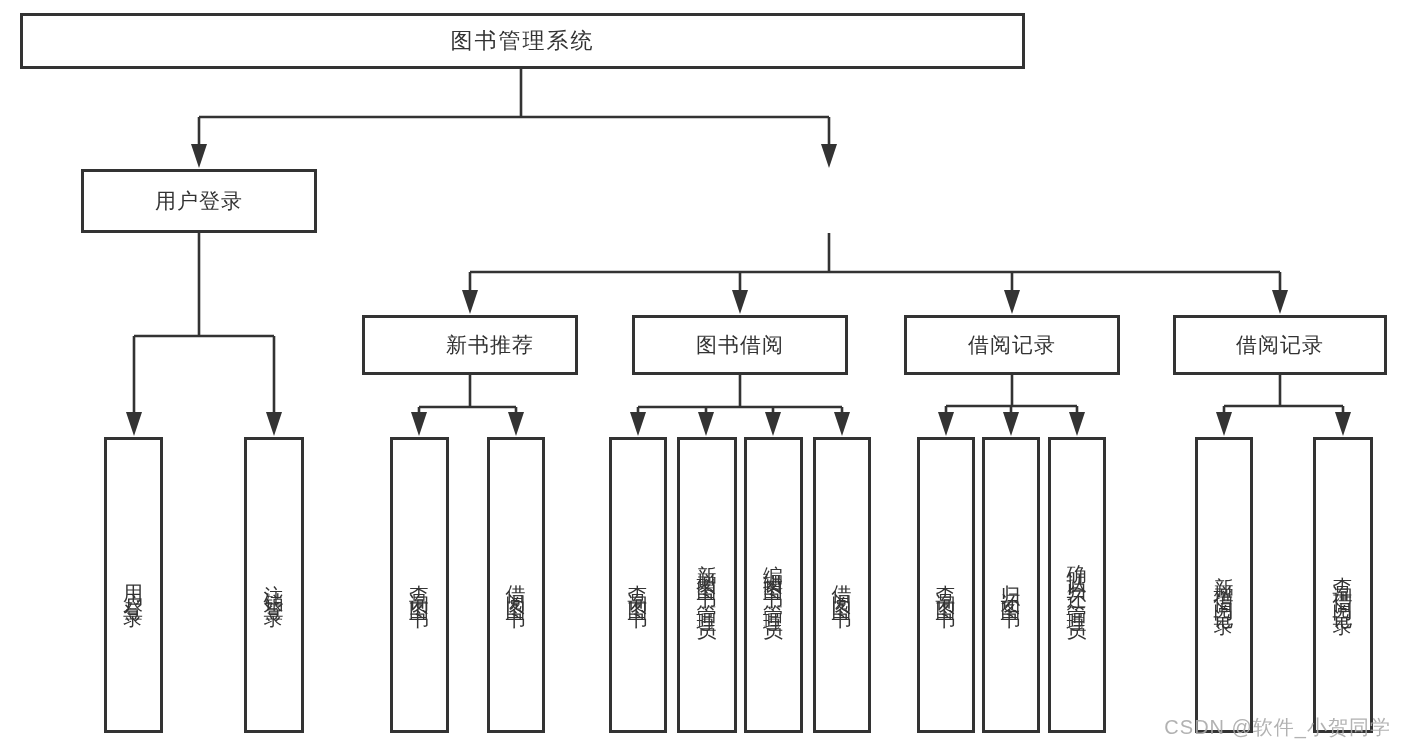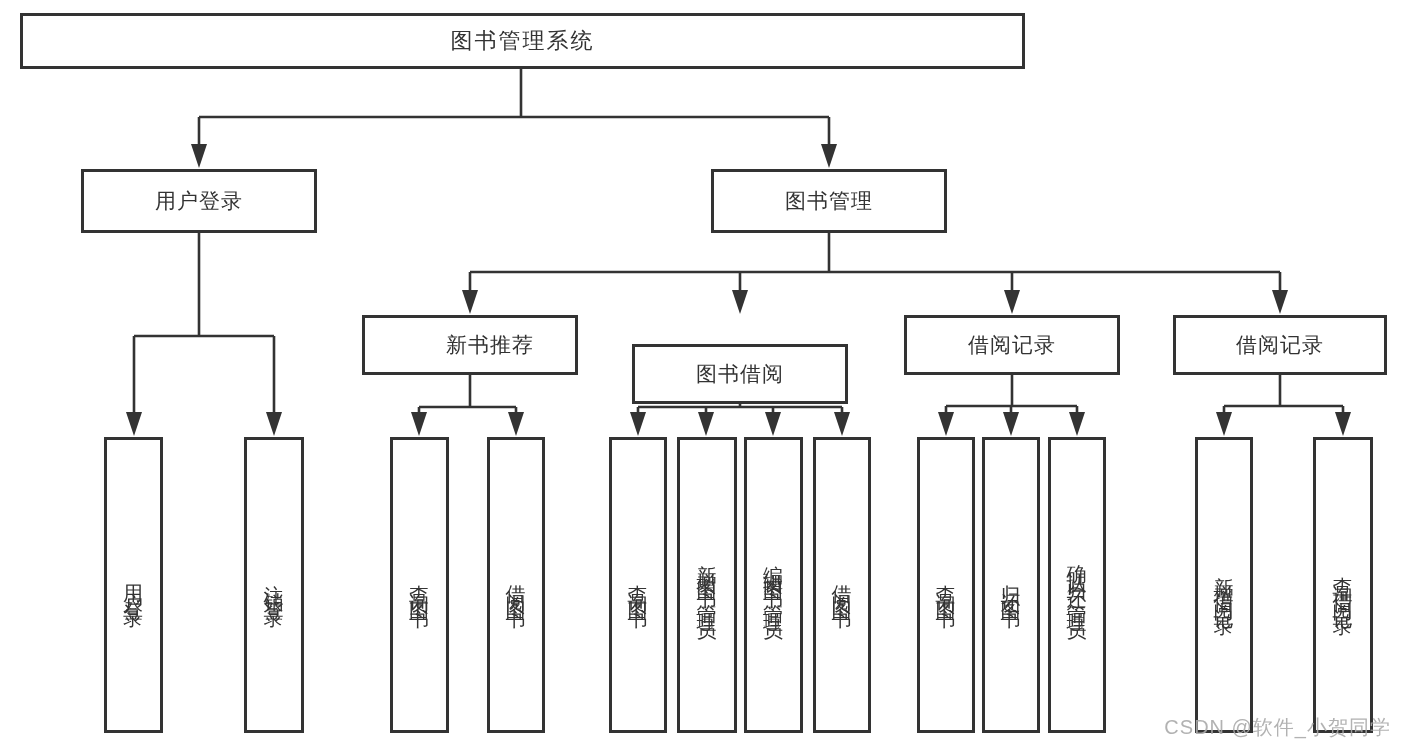--- a/index.html
+++ b/index.html
@@ -33,21 +33,21 @@
     line-height:1;
     white-space:nowrap;
   }
   
   .n-root{left:20px;top:13px;width:1005px;height:56px;}
   
   .n-l2a{left:81px;top:169px;width:236px;height:64px;}
   .n-l2b{left:711px;top:169px;width:236px;height:64px;}
   
   .n-l3a{left:362px;top:315px;width:216px;height:60px;padding-left:40px;}
-  .n-l3b{left:632px;top:315px;width:216px;height:60px;margin-top:29px;}
+  .n-l3b{left:632px;top:315px;width:216px;height:60px;}
   .n-l3c{left:904px;top:315px;width:216px;height:60px;}
   .n-l3d{left:1173px;top:315px;width:214px;height:60px;}
   
   .n-g1a{left:104px;top:437px;width:59px;height:296px;}
   .n-g1b{left:244px;top:437px;width:60px;height:296px;}
   .n-g2a{left:390px;top:437px;width:59px;height:296px;}
   .n-g2b{left:487px;top:437px;width:58px;height:296px;}
   .n-g3a{left:609px;top:437px;width:58px;height:296px;}
   .n-g3b{left:677px;top:437px;width:60px;height:296px;}
   .n-g3c{left:744px;top:437px;width:59px;height:296px;}
@@ -112,23 +112,20 @@
     </g>
   </svg>
 
   <div class="node h root n-root">
     <span>图书管理系统</span>
   </div>
 
   <div class="node h n-l2a">
     <span>用户登录</span>
   </div>
-  <div class="node h n-l2b">
-    <span>图书管理</span>
-  </div>
 
   <div class="node h n-l3a">
     <span>新书推荐</span>
   </div>
   <div class="node h n-l3b">
     <span>图书借阅</span>
   </div>
   <div class="node h n-l3c">
     <span>借阅记录</span>
   </div>

